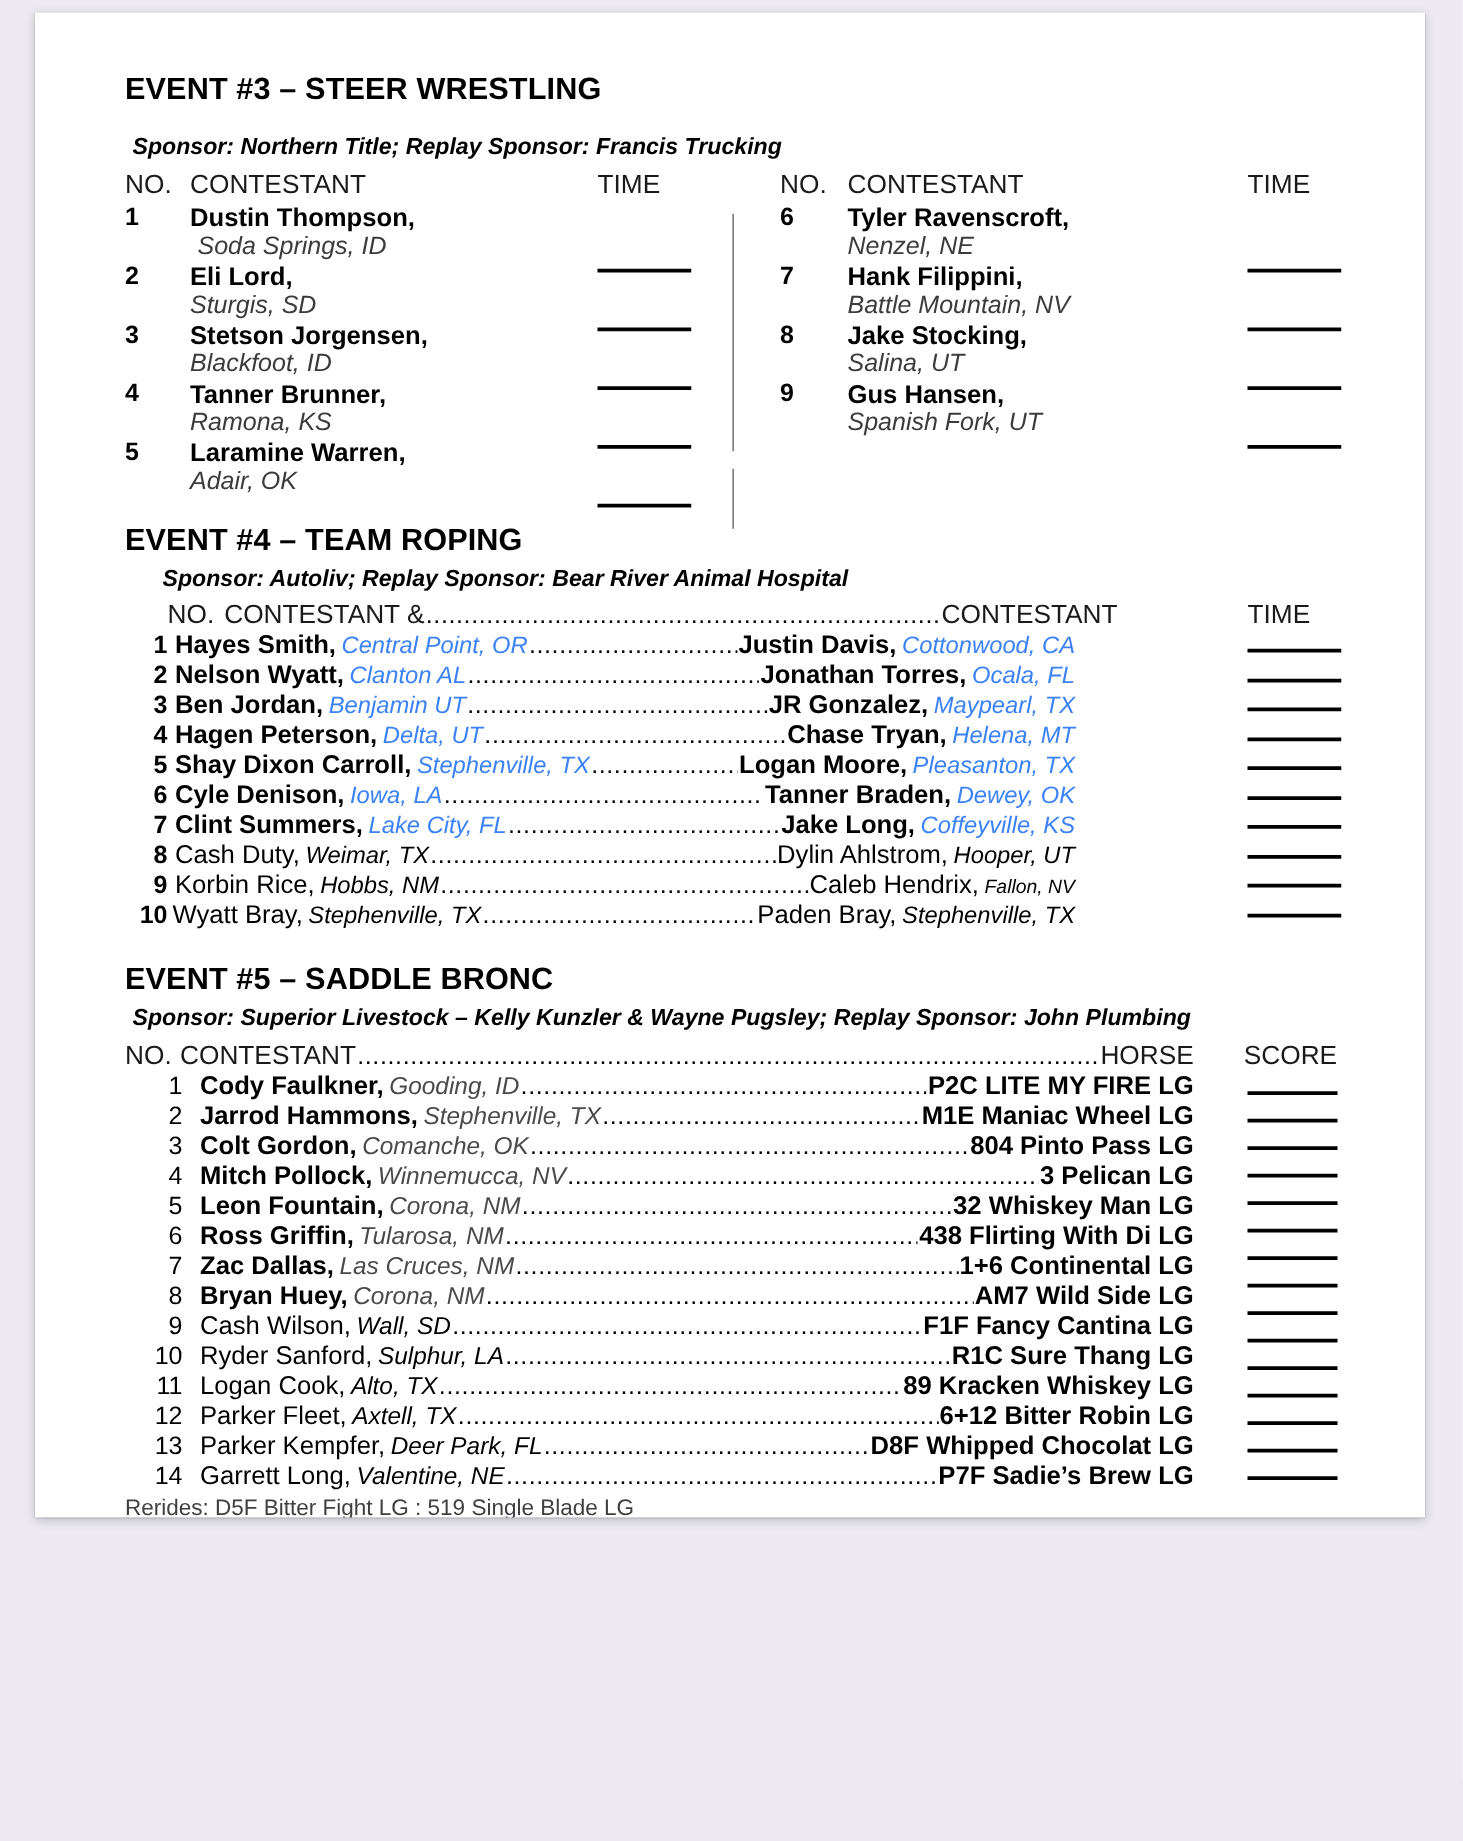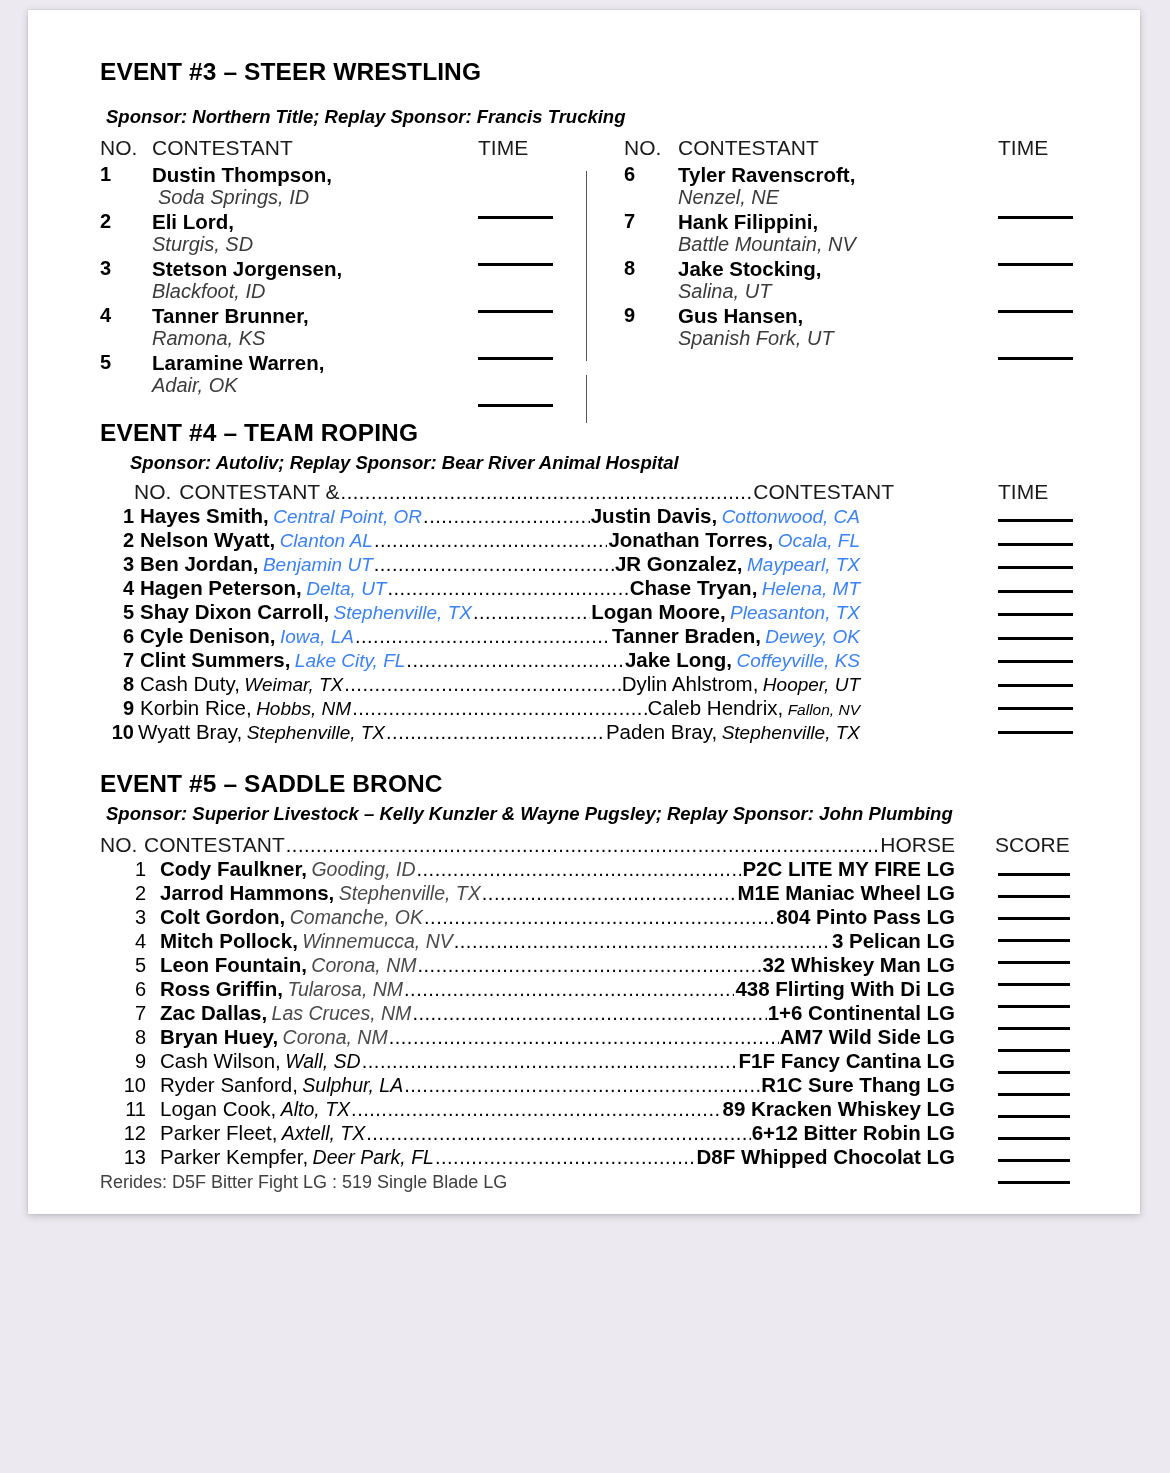--- a/index.html
+++ b/index.html
@@ -486,20 +486,26 @@
           <span class="sb-left"><span class="nm">Parker Fleet,</span> <span class="loc">Axtell, TX</span></span>
           <span class="dots"></span>
           <span class="horse sb-right">6+12 Bitter Robin LG</span>
         </div>
         <div class="sb-row alt leader-row">
           <span class="idx">13</span>
           <span class="sb-left"><span class="nm">Parker Kempfer,</span> <span class="loc">Deer Park, FL</span></span>
           <span class="dots"></span>
           <span class="horse sb-right">D8F Whipped Chocolat LG</span>
         </div>
+        <div class="sb-row alt leader-row">
+          <span class="idx">14</span>
+          <span class="sb-left"><span class="nm">Garrett Long,</span> <span class="loc">Valentine, NE</span></span>
+          <span class="dots"></span>
+          <span class="horse sb-right">P7F Sadie’s Brew LG</span>
+        </div>
 
         <div class="sb-rules" style="top:40px;">
           <span class="rule" style="margin-bottom:19px;"></span>
           <span class="rule" style="margin-bottom:19px;"></span>
           <span class="rule" style="margin-bottom:19px;"></span>
           <span class="rule" style="margin-bottom:19px;"></span>
           <span class="rule" style="margin-bottom:19px;"></span>
           <span class="rule" style="margin-bottom:19px;"></span>
           <span class="rule" style="margin-bottom:19px;"></span>
           <span class="rule" style="margin-bottom:19px;"></span>

